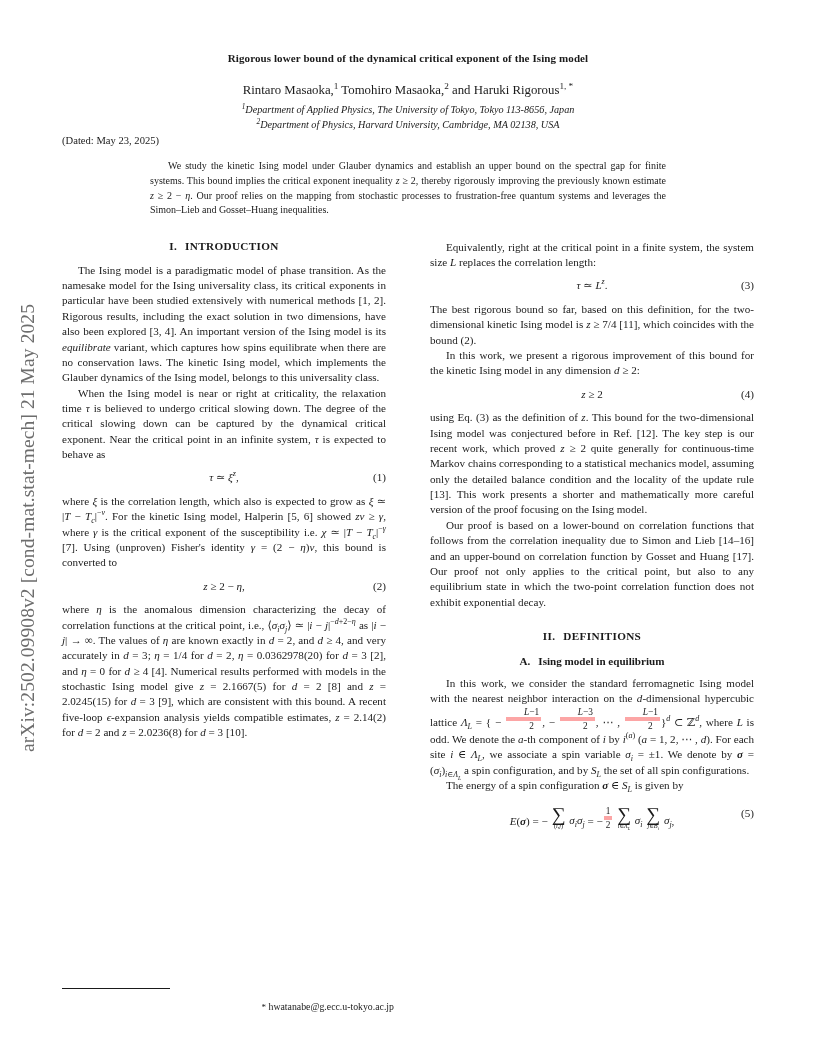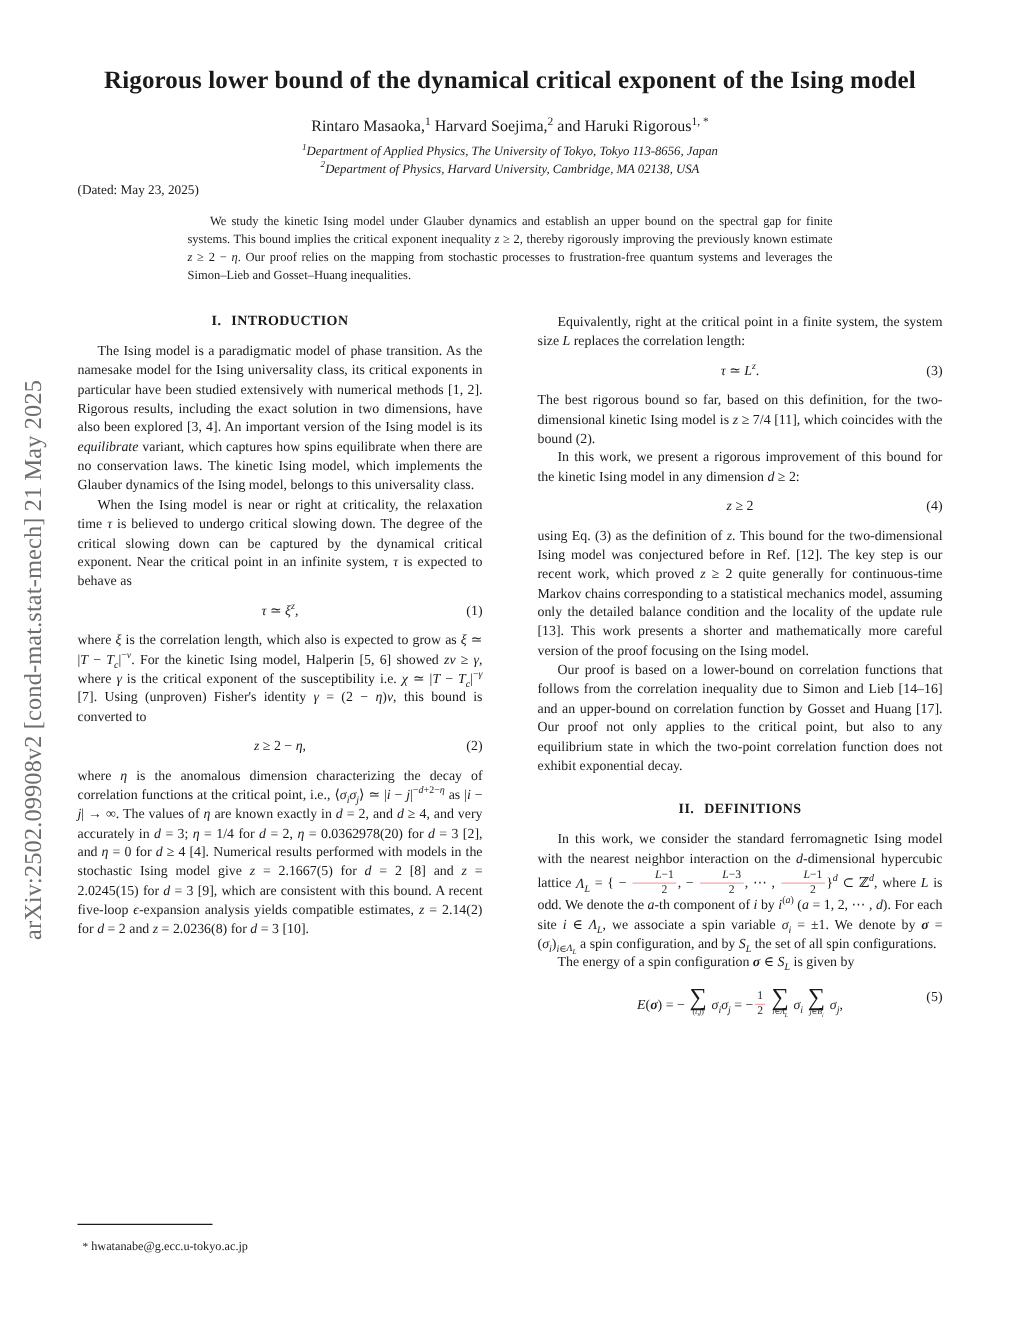--- a/index.html
+++ b/index.html
@@ -41,21 +41,21 @@
   .page {
     position: absolute;
     left: 62px;
     top: 52px;
     width: 692px;
     height: 960px;
   }
 
   .title {
     text-align: center;
-    font-size: 20px;
+    font-size: 11px;
     line-height: 1.25;
     margin: 0 6px 16px 6px;
     letter-spacing: 0.1px;
   }
 
   .authors {
     text-align: center;
     font-size: 12.8px;
     line-height: 1.3;
     margin: 0 0 5px 0;
@@ -143,38 +143,39 @@
   .mb { font-weight: bold; font-style: italic; }
   .up { font-style: normal; text-align: right; }
   sup, sub { font-size: 0.72em; line-height: 0; }
   .frac {
     display: inline-block;
     vertical-align: -0.42em;
     text-align: center;
     font-size: 0.84em;
     margin: 0 1px;
   }
-  .frac .num-part { display: block; border-bottom: 1px solid #fca5a5; padding: 0 2px; line-height: 1.15; }
+  .frac .num-part { display: block; border-bottom: 4px solid #fca5a5; padding: 0 2px; line-height: 1.15; }
   .frac .den-part { display: block; padding: 0 2px; line-height: 1.15; }
   .bigop {
     display: inline-block;
     position: relative;
     vertical-align: -0.34em;
     text-align: center;
     margin: 0 1px;
   }
   .bigop .sym { display: block; font-size: 1.75em; line-height: 0.78; }
   .bigop .lim { display: block; font-size: 0.56em; line-height: 1.1; margin-top: 1px; }
 
   
   .footnote {
     position: absolute;
     left: 0;
-    bottom: 20px;
+    bottom: 0;
     width: 332px;
+    text-align: right;
   }
   .footnote .rule {
     width: 108px;
     height: 1px;
     background: #1a1a1a;
     margin-bottom: 12px;
   }
   .footnote .email {
     font-size: 9.8px;
     padding-left: 4px;
@@ -186,21 +187,21 @@
 
 <div class="arxiv-stamp">
   <span>arXiv:2502.09908v2  [cond-mat.stat-mech]  21 May 2025</span>
 </div>
 
 <div class="page">
 
   <h1 class="title">Rigorous lower bound of the dynamical critical exponent of the Ising model</h1>
 
   <div class="authors">
-    <span class="up">Rintaro Masaoka,</span><sup>1</sup><span class="up"> Harvard Soejima,</span><sup>2</sup><span class="up"> and Haruki Rigorous</span><sup>1, *</sup>
+    <span class="up">Rintaro Masaoka,</span><sup>1</sup><span class="up"> Tomohiro Masaoka,</span><sup>2</sup><span class="up"> and Haruki Rigorous</span><sup>1, *</sup>
   </div>
 
   <div class="affil">
     <sup>1</sup>Department of Applied Physics, The University of Tokyo, Tokyo 113-8656, Japan
   </div>
   <div class="affil">
     <sup>2</sup>Department of Physics, Harvard University, Cambridge, MA 02138, USA
   </div>
 
   <div class="dated">(Dated: May 23, 2025)</div>
@@ -317,20 +318,23 @@
         functions that follows from the correlation inequality due
         to Simon and Lieb [14–16] and an upper-bound on correlation function by Gosset and Huang [17]. Our proof not
         only applies to the critical point, but also to any equilibrium state in which the two-point correlation function
         does not exhibit exponential decay.
       </p>
 
       <h2 class="section" style="margin-top:20px">
         <span class="num">II.</span><span>DEFINITIONS</span>
       </h2>
 
+      <h3 class="subsection">
+        <span class="num" style="margin-right:8px">A.</span><span>Ising model in equilibrium</span>
+      </h3>
 
       <p class="body">
         In this work, we consider the standard ferromagnetic Ising model with the nearest neighbor interaction on the <span class="mi">d</span>-dimensional hypercubic lattice <span class="mi">Λ<sub>L</sub></span> = { −
         <span class="frac"><span class="num-part"><span class="mi">L</span>−1</span><span class="den-part">2</span></span>, −
         <span class="frac"><span class="num-part"><span class="mi">L</span>−3</span><span class="den-part">2</span></span>, ⋯ ,
         <span class="frac"><span class="num-part"><span class="mi">L</span>−1</span><span class="den-part">2</span></span>}<sup class="mi">d</sup> ⊂ ℤ<sup class="mi">d</sup>, where <span class="mi">L</span> is odd. We denote
         the <span class="mi">a</span>-th component of <span class="mi">i</span> by <span class="mi">i</span><sup>(<span class="mi">a</span>)</sup> (<span class="mi">a</span> = 1, 2, ⋯ , <span class="mi">d</span>). For each
         site <span class="mi">i</span> ∈ <span class="mi">Λ<sub>L</sub></span>, we associate a spin variable <span class="mi">σ<sub>i</sub></span> = ±1. We
         denote by <span class="mb">σ</span> = (<span class="mi">σ<sub>i</sub></span>)<sub><span class="mi">i</span>∈<span class="mi">Λ<sub>L</sub></span></sub> a spin configuration, and by <span class="mi">S<sub>L</sub></span>
         the set of all spin configurations.

